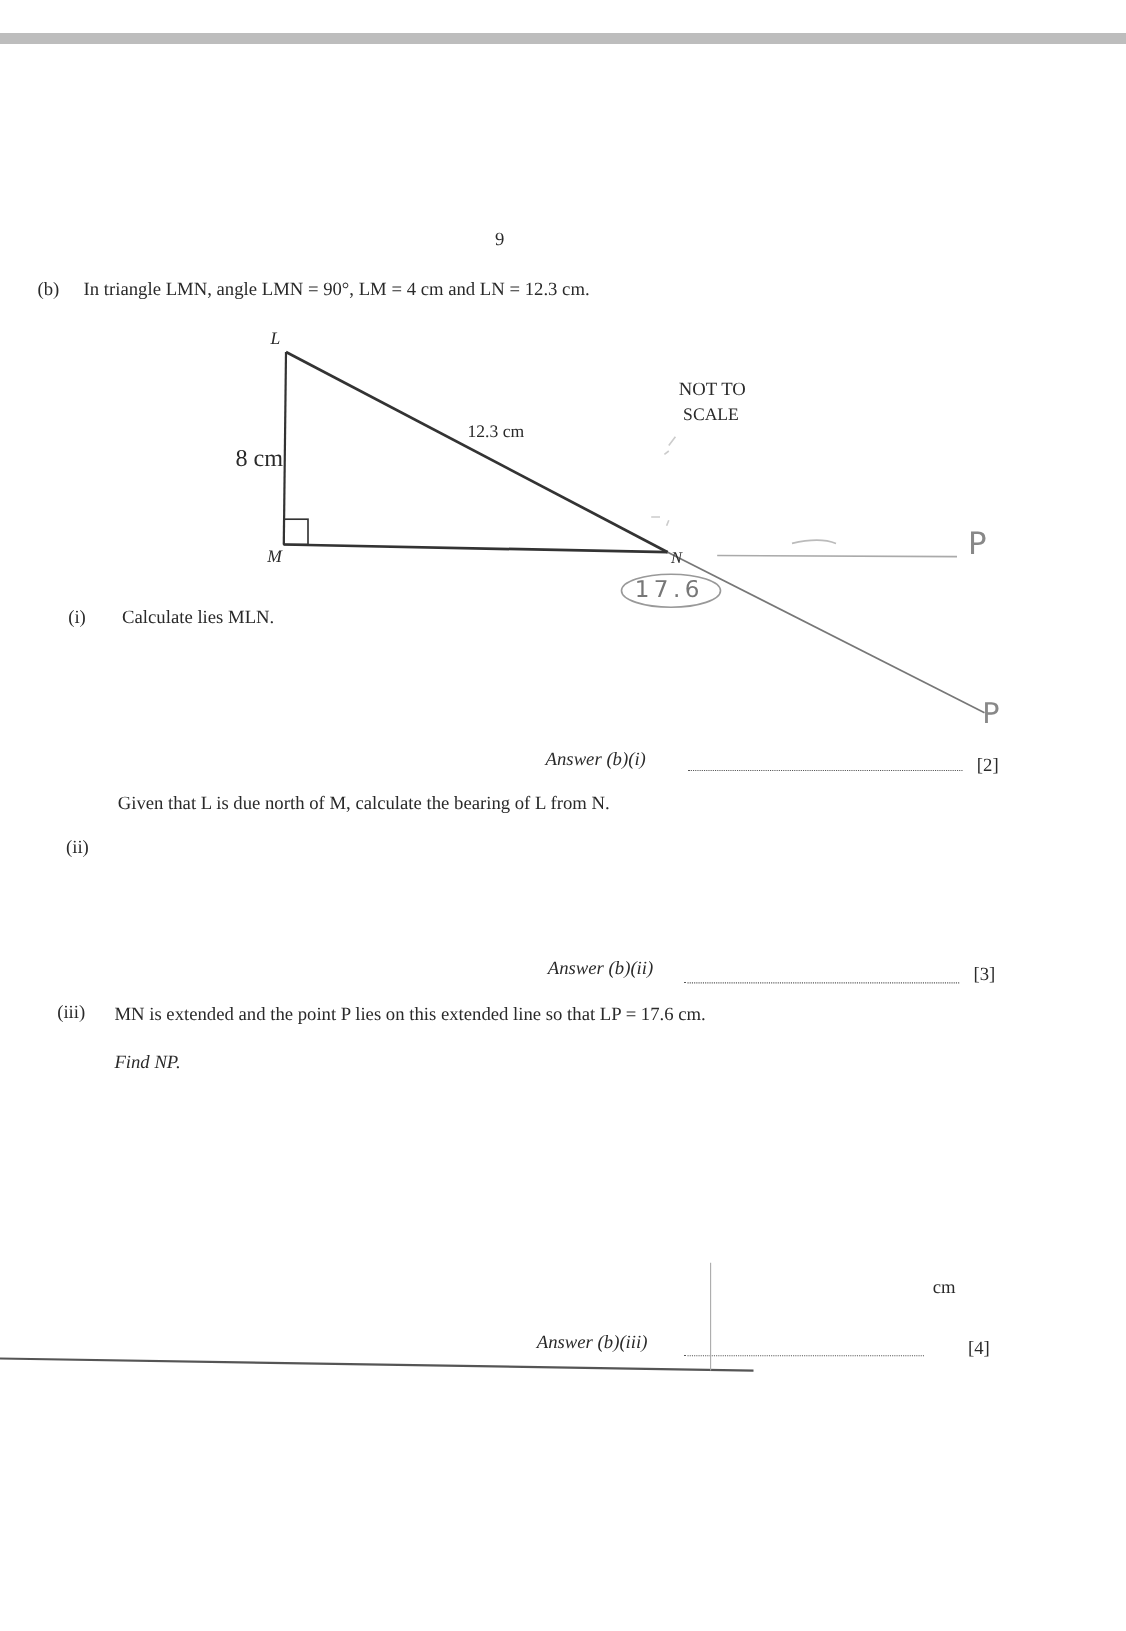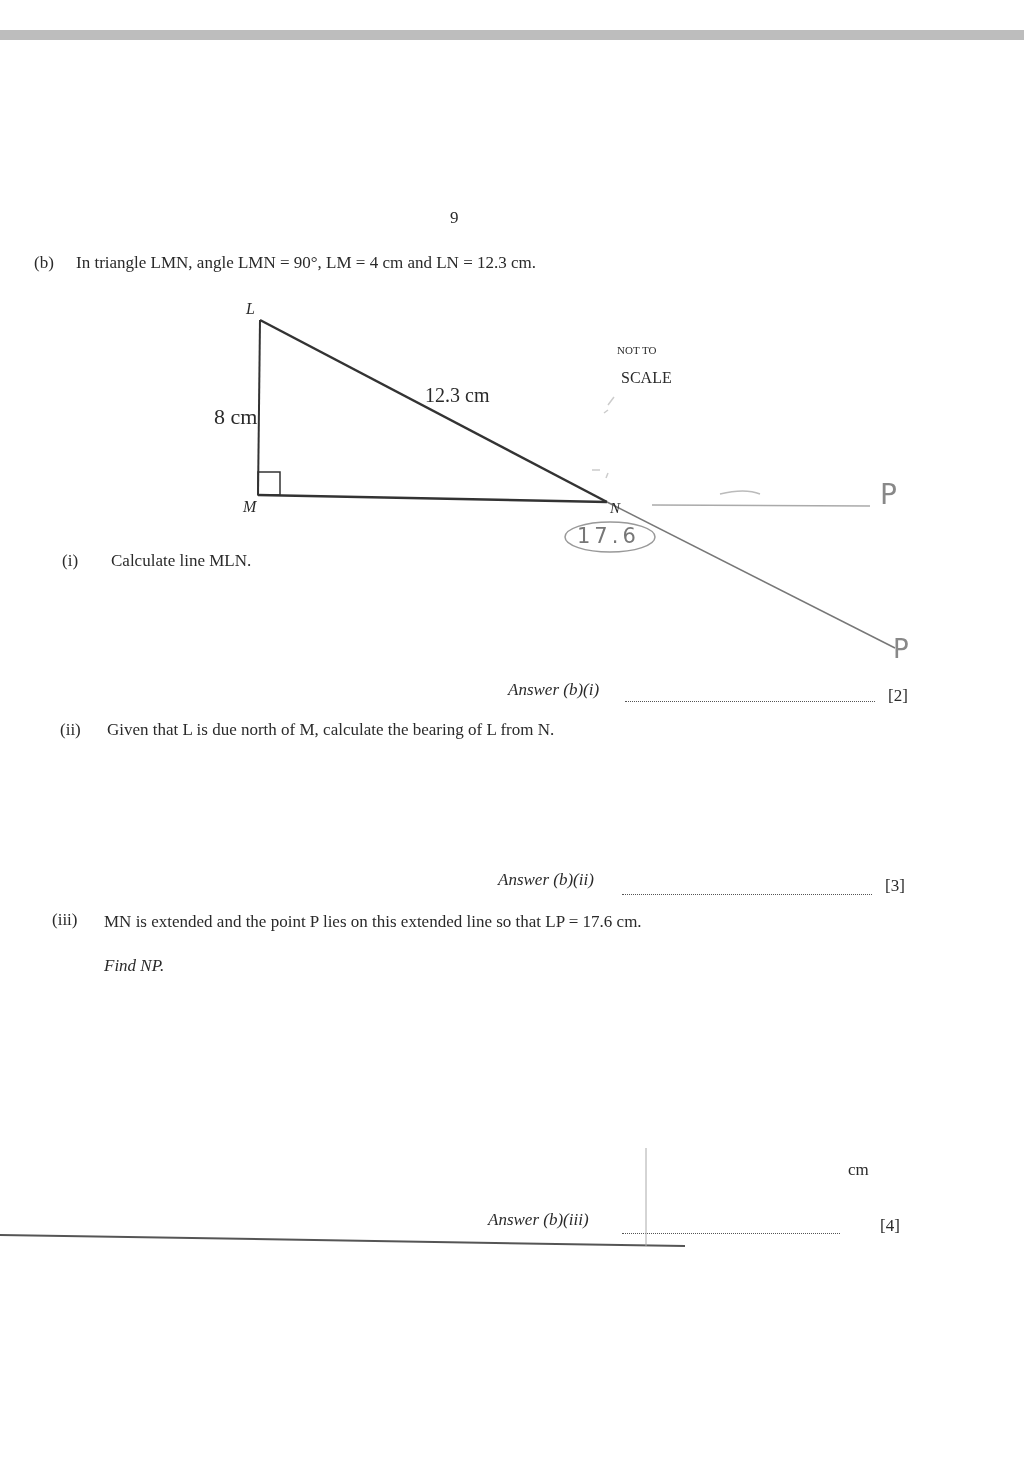--- a/index.html
+++ b/index.html
@@ -38,34 +38,34 @@
   <ellipse cx="610" cy="537" rx="45" ry="15" fill="none" stroke="#999" stroke-width="1.5"></ellipse>
 
   <path d="M608 405 l6 -8 M604 413 l4 -3" stroke="#ccc" fill="none" stroke-width="1.5"></path>
   <path d="M592 470 l8 0 M606 478 l2 -5" stroke="#ccc" fill="none" stroke-width="1.5"></path>
 </svg>
 
 <div class="abs it" style="left:246px; top:300px; font-size:16px;">L</div>
 <div class="abs it" style="left:243px; top:498px; font-size:16px;">M</div>
 <div class="abs it" style="left:610px; top:500px; font-size:15px;">N</div>
 <div class="abs" style="left:214px; top:404px; font-size:22px;">8 cm</div>
-<div class="abs" style="left:425px; top:384px; font-size:20px;">12.3 cm</div>
-<div class="abs" style="left:617px; top:344px; font-size:11px;">NOT TO</div>
+<div class="abs" style="left:425px; top:384px; font-size:16px;">12.3 cm</div>
+<div class="abs" style="left:617px; top:344px; font-size:17px;">NOT TO</div>
 <div class="abs" style="left:621px; top:369px; font-size:16px;">SCALE</div>
 <div class="abs" style="left:577px; top:524px; font-size:21px; color:#777; letter-spacing:4px; font-family:'DejaVu Sans', sans-serif;text-align:right;">17.6</div>
 <div class="abs" style="left:880px; top:478px; font-size:28px; color:#888; font-family:'DejaVu Sans', sans-serif;">P</div>
 <div class="abs" style="left:893px; top:634px; font-size:26px; color:#888; font-family:'DejaVu Sans', sans-serif;">P</div>
 
 <div class="abs txt" style="left:62px; top:551px;">(i)</div>
-<div class="abs txt" style="left:111px; top:551px;">Calculate line MLN.</div>
-<div class="abs txt it" style="left:508px; top:680px;">Answer (b)(i)</div>
+<div class="abs txt" style="left:111px; top:551px;">Calculate lies MLN.</div>
+<div class="abs txt it" style="left:496px; top:680px;">Answer (b)(i)</div>
 <div class="abs" style="left:625px; top:691px; width:250px;"><span class="dots" style="width:250px;"></span></div>
 <div class="abs txt" style="left:888px; top:686px;">[2]</div>
 
-<div class="abs txt" style="left:60px; top:720px;">(ii)</div>
+<div class="abs txt" style="left:60px; top:760px;">(ii)</div>
 <div class="abs txt" style="left:107px; top:720px;">Given that L is due north of M, calculate the bearing of L from N.</div>
 <div class="abs txt it" style="left:498px; top:870px;">Answer (b)(ii)</div>
 <div class="abs" style="left:622px; top:884px; width:250px;"><span class="dots" style="width:250px;"></span></div>
 <div class="abs txt" style="left:885px; top:876px;">[3]</div>
 
 <div class="abs txt" style="left:52px; top:910px;">(iii)</div>
 <div class="abs txt" style="left:104px; top:912px;">MN is extended and the point P lies on this extended line so that LP = 17.6 cm.</div>
 <div class="abs txt" style="left:104px; top:956px;font-style:italic;">Find NP.</div>
 <div class="abs txt it" style="left:488px; top:1210px;">Answer (b)(iii)</div>
 <div class="abs" style="left:622px; top:1223px; width:218px;"><span class="dots" style="width:218px;"></span></div>

